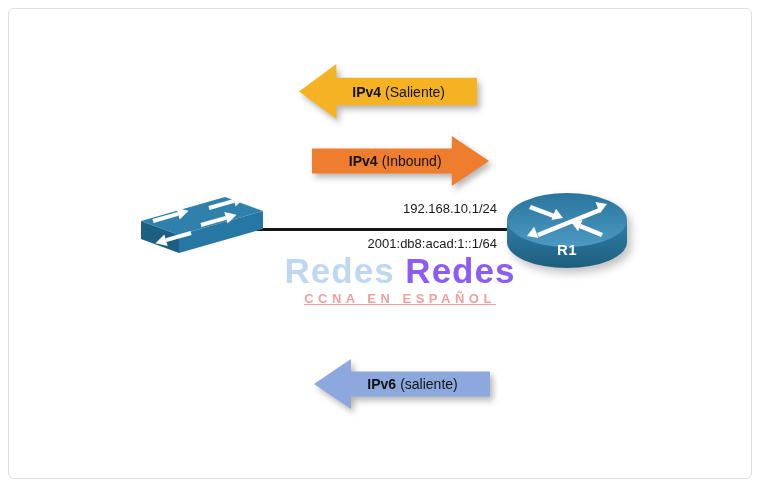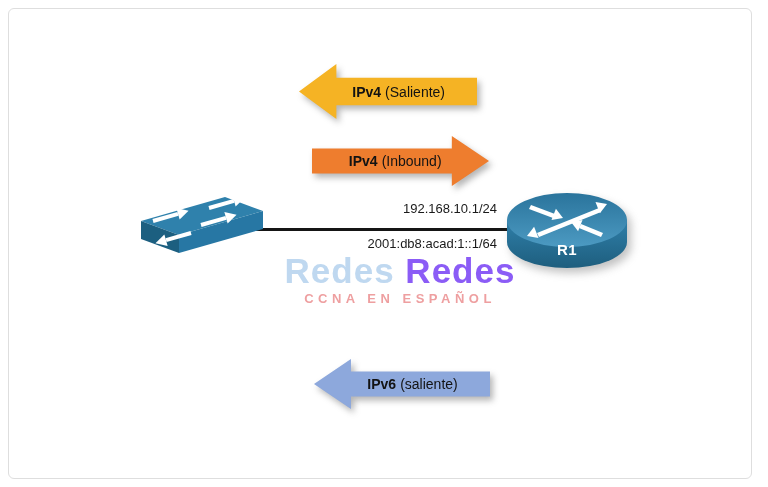--- a/index.html
+++ b/index.html
@@ -112,21 +112,21 @@
   </svg>
 
   <div class="ip-label" style="top:201px">192.168.10.1/24</div>
   <div class="ip-label" style="top:236px">2001:db8:acad:1::1/64</div>
 
   <div class="watermark">
     <div class="wm-title">
       <span style="color: rgb(191, 216, 240);">Redes</span>
       <span style="color: #8b5cf6;">Redes</span>
     </div>
-    <div class="wm-sub" style="color: rgb(238, 159, 160);">CCNA EN ESPAÑOL</div>
+    <div class="wm-sub" style="color: rgb(238, 159, 160); text-decoration: underline;">CCNA EN ESPAÑOL</div>
   </div>
 
 
   <div class="arrow arrow-left" style="left:314px;top:359px;width:176px;height:50px">
     <div class="shape" style="background: rgb(141, 168, 220);"></div>
     <div class="label">
       <span class="proto">IPv6</span><span class="rest">(saliente)</span>
     </div>
   </div>
 

